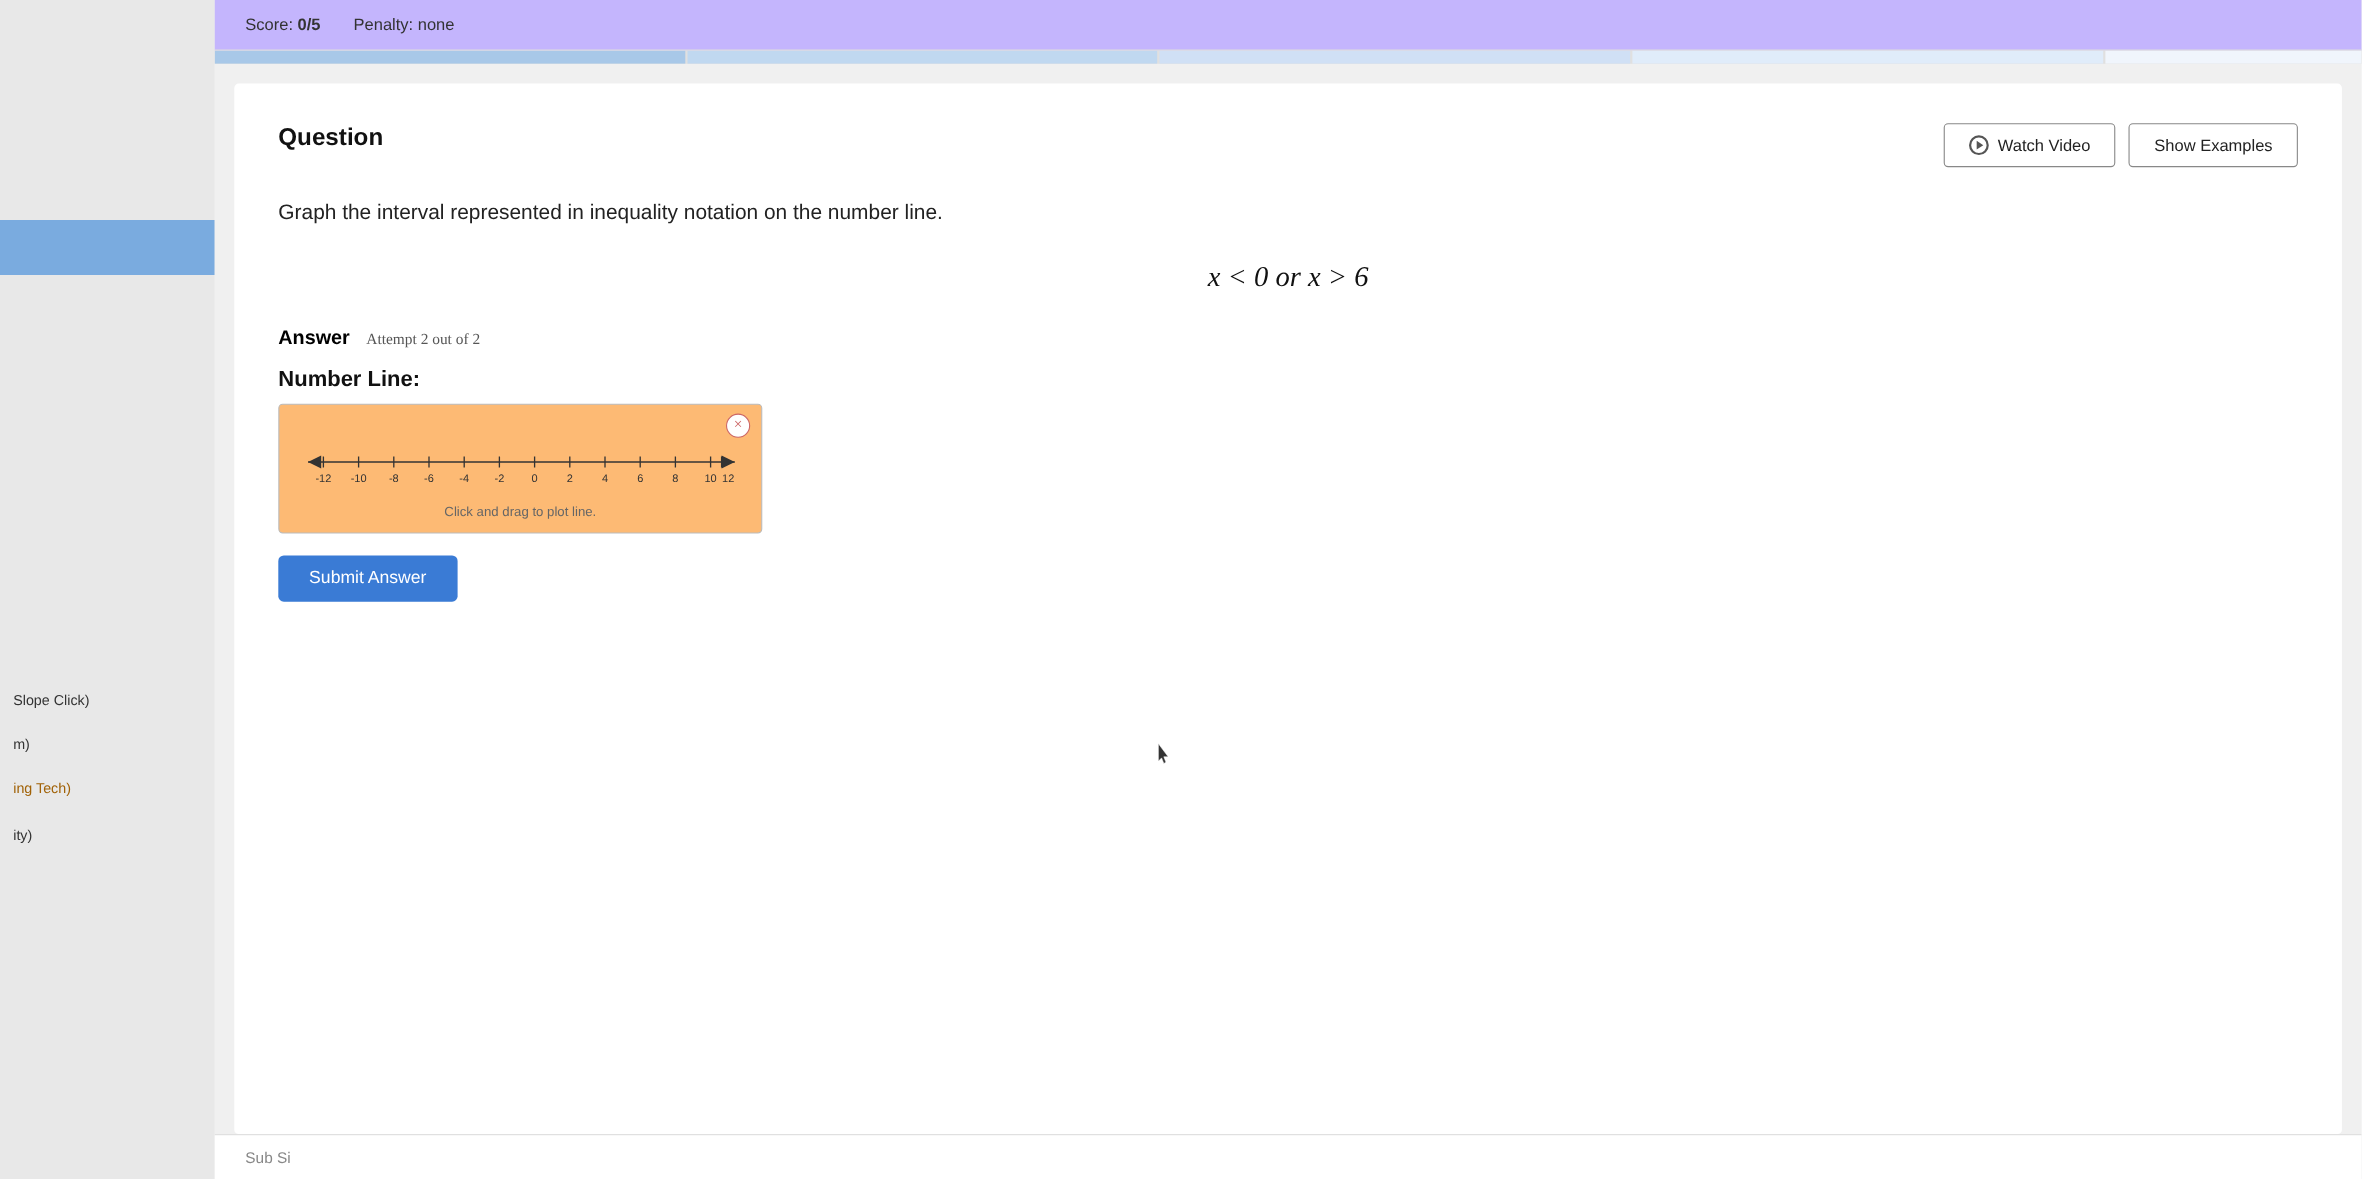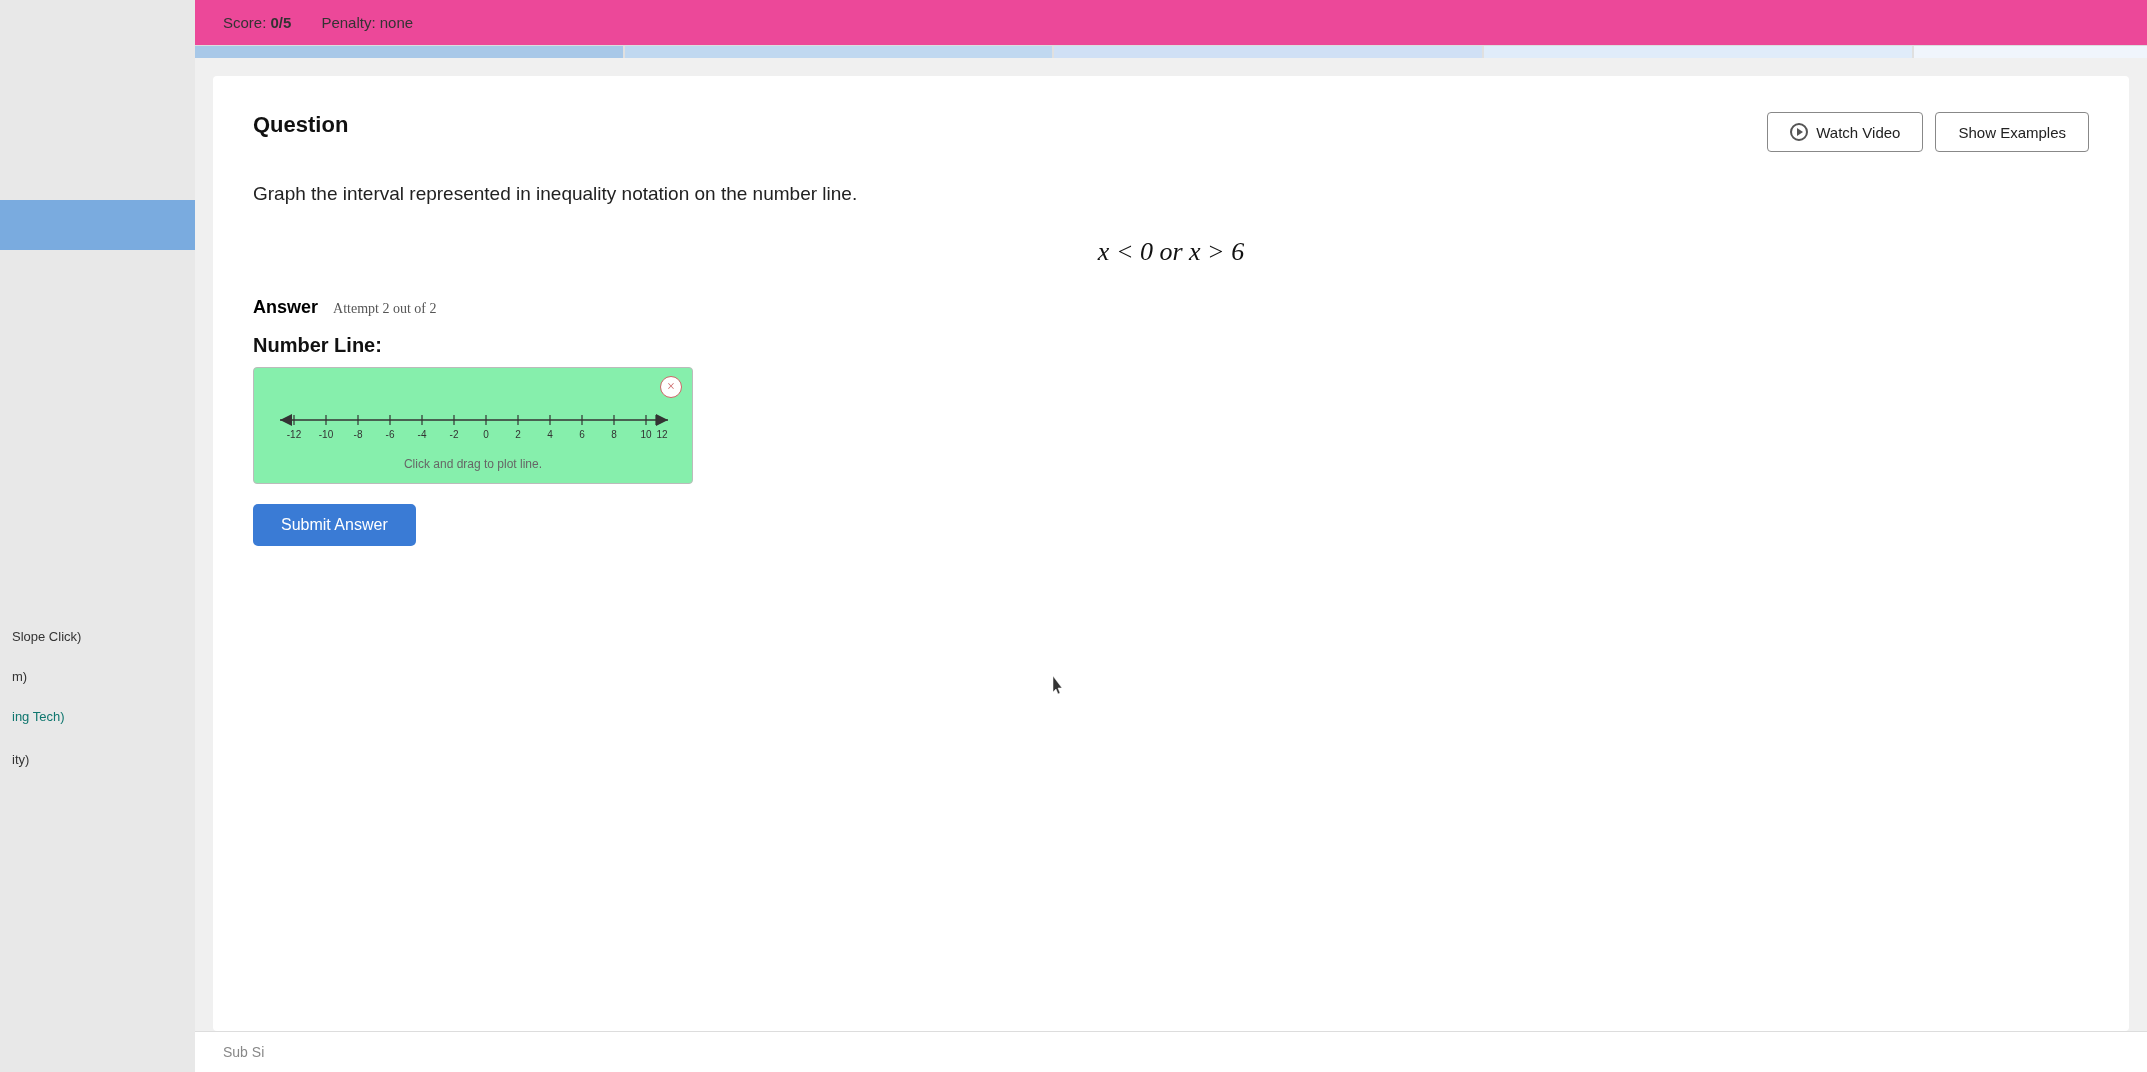--- a/index.html
+++ b/index.html
@@ -46,42 +46,42 @@
       color: #333;
       font-family: Arial, sans-serif;
     }
     .sidebar-text-3 {
       position: absolute;
       bottom: 340px;
       left: 0;
       width: 100%;
       padding: 8px 12px;
       font-size: 13px;
-      color: #0f766e;
+      color: #a16207;
       font-family: Arial, sans-serif;
     }
     .sidebar-text-4 {
       position: absolute;
       bottom: 297px;
       left: 0;
       width: 100%;
       padding: 8px 12px;
       font-size: 13px;
       color: #333;
       font-family: Arial, sans-serif;
     }
 
     .main-content {
       flex: 1;
       display: flex;
       flex-direction: column;
     }
 
     .score-bar {
-      background: #ec4899;
+      background: #c4b5fd;
       padding: 14px 28px;
       border-bottom: 1px solid #ddd;
       font-family: Arial, sans-serif;
       font-size: 15px;
       color: #333;
       display: flex;
       align-items: center;
       gap: 30px;
     }
 
@@ -204,21 +204,21 @@
     .number-line-label {
       font-size: 20px;
       font-family: Arial, sans-serif;
       margin: 16px 0 10px 0;
       color: #111;
     }
 
     .number-line-container {
       border: 1.5px solid #bbb;
       border-radius: 4px;
-      background: #86efac;
+      background: #fdba74;
       width: 440px;
       padding: 16px 16px 12px 16px;
       position: relative;
     }
 
     .clear-btn {
       position: absolute;
       top: 8px;
       right: 10px;
       width: 22px;

